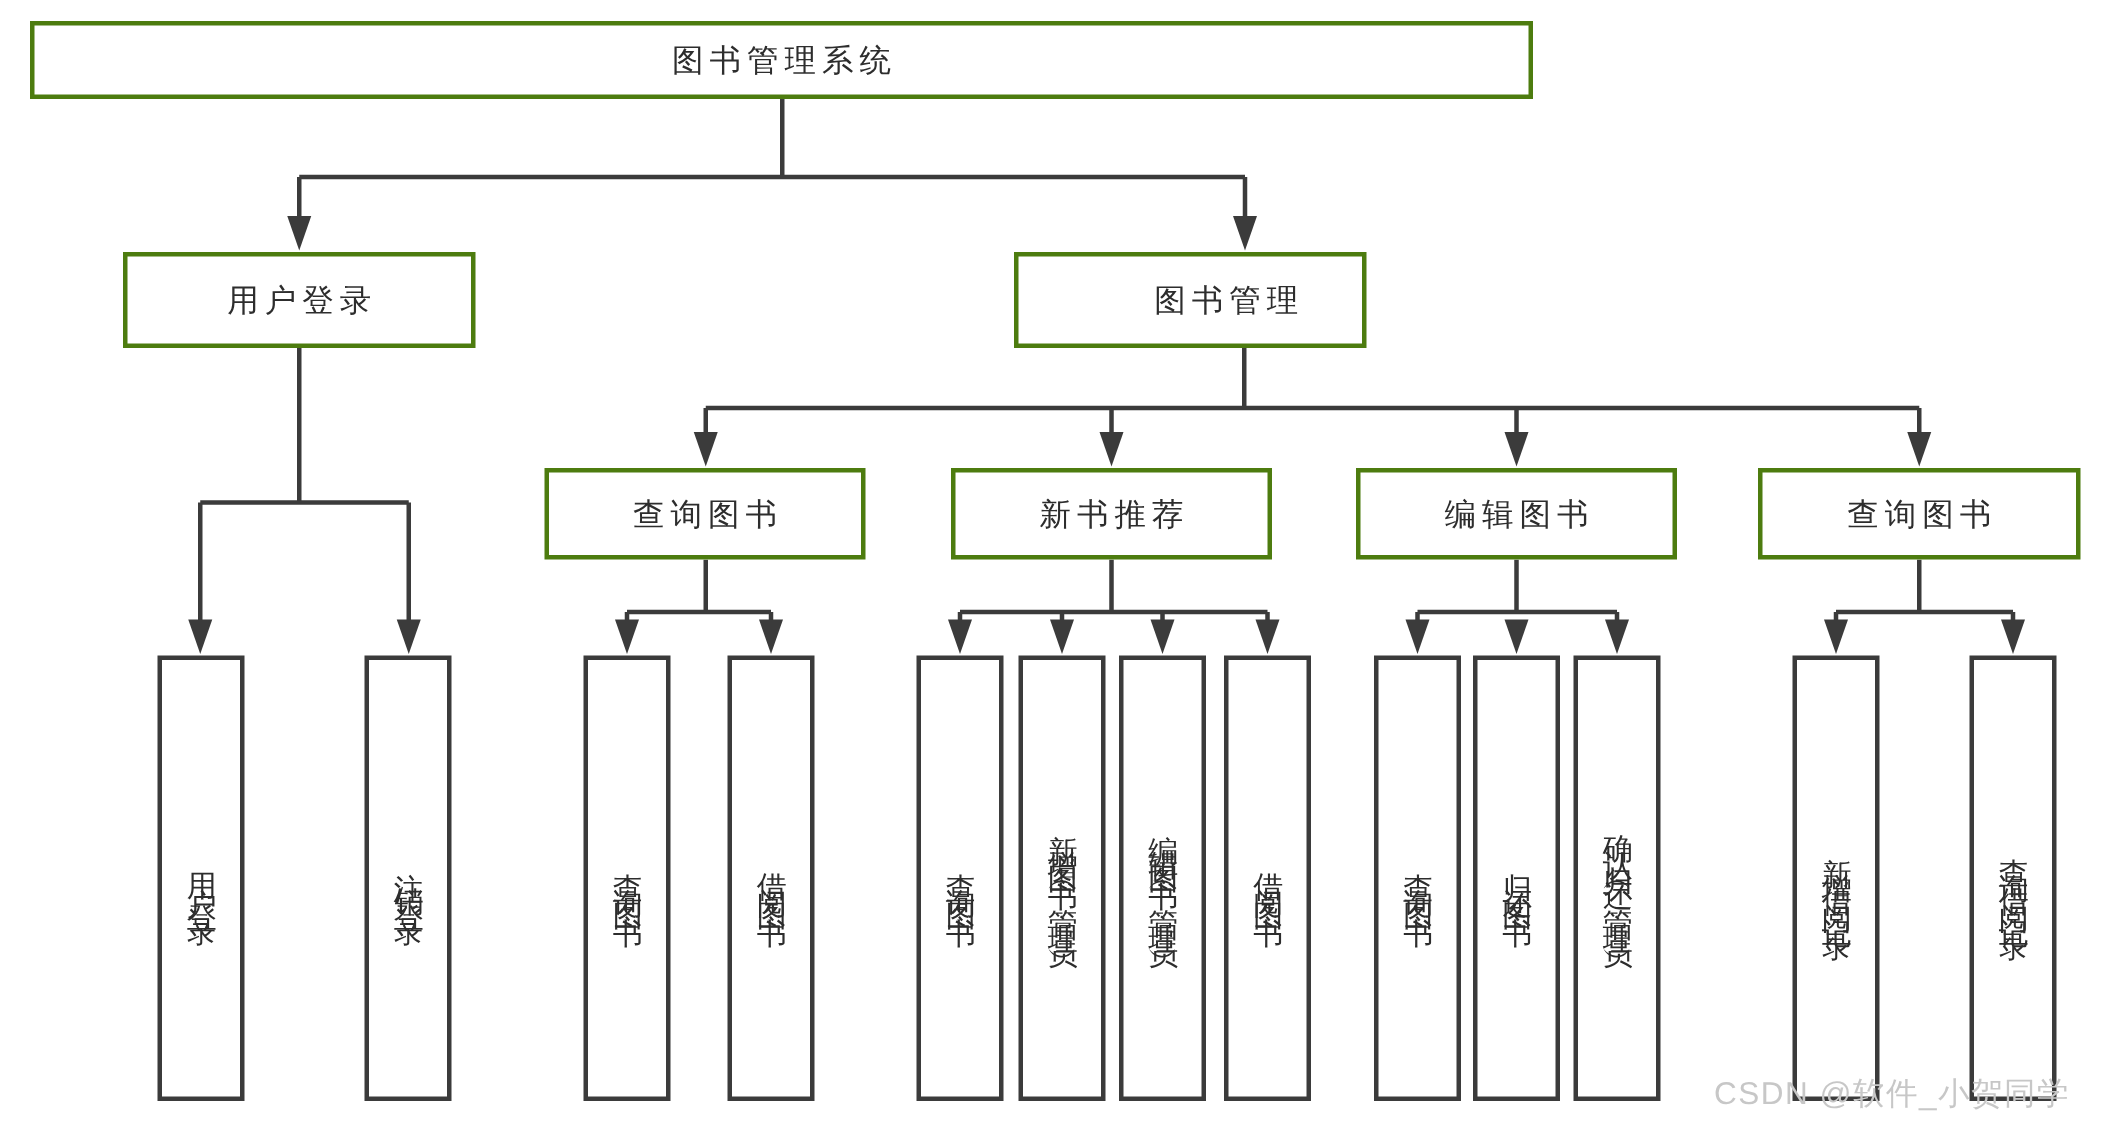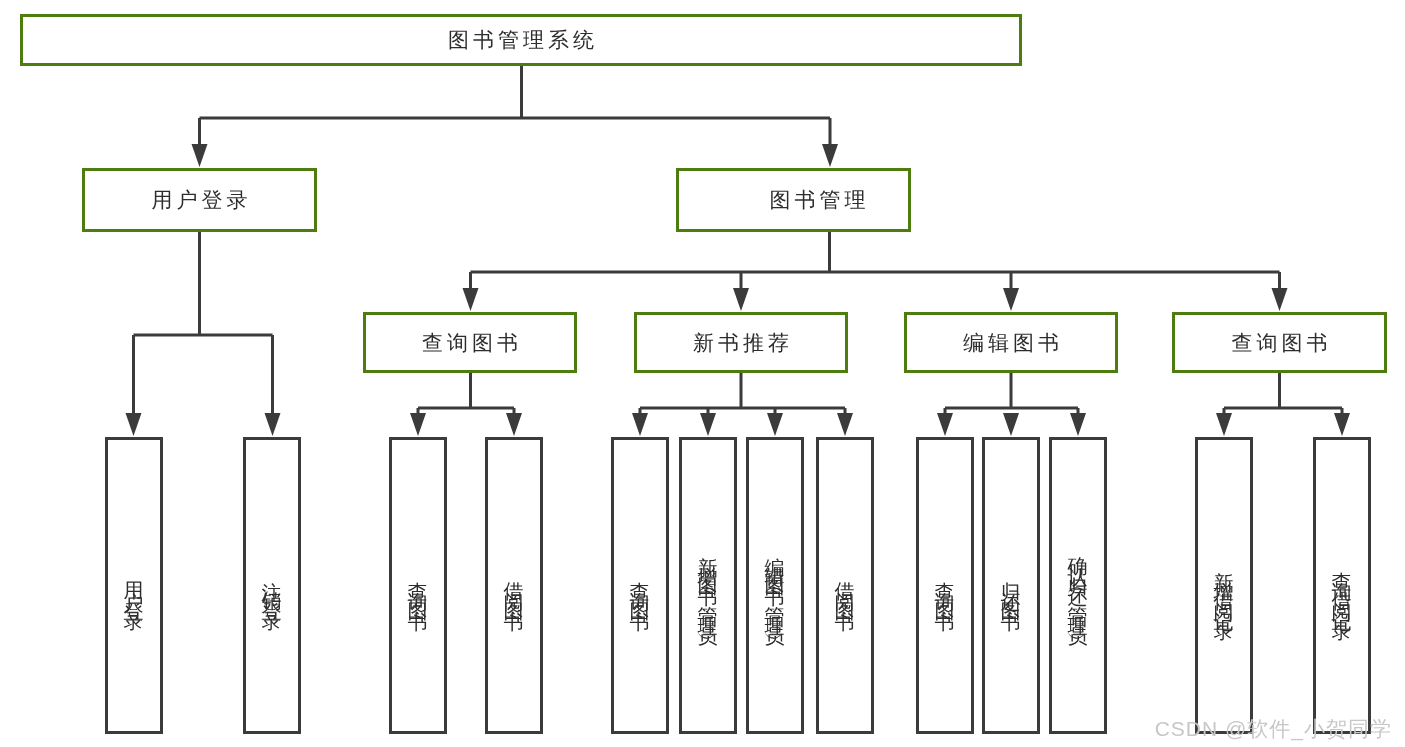--- a/index.html
+++ b/index.html
@@ -19,21 +19,21 @@
   .lv3{height:61px;top:312px;width:214px;}
   .leaf{
     position:absolute;box-sizing:border-box;border:3px solid #3b3b3b;background:#ffffff;
     top:437px;height:297px;width:58px;display:flex;align-items:center;justify-content:center;z-index:2;
   }
   .vtext{
     writing-mode:vertical-rl;text-orientation:mixed;
     font-size:20px;letter-spacing:10px;color:#2d2d2d;line-height:1;
   }
   .watermark{
-    position:absolute;right:13px;bottom:4px;z-index:5;
+    position:absolute;right:25px;bottom:4px;z-index:5;
     font-size:21px;color:#c7c7c7;letter-spacing:1px;white-space:nowrap;margin-left:44px;
   }
 </style>
 </head>
 <body>
 
 <div class="stage">
 
   <svg class="connectors" width="1405" height="747" viewBox="0 0 1405 747" xmlns="http://www.w3.org/2000/svg">
     <g stroke="#3b3b3b" stroke-width="3" fill="none">

